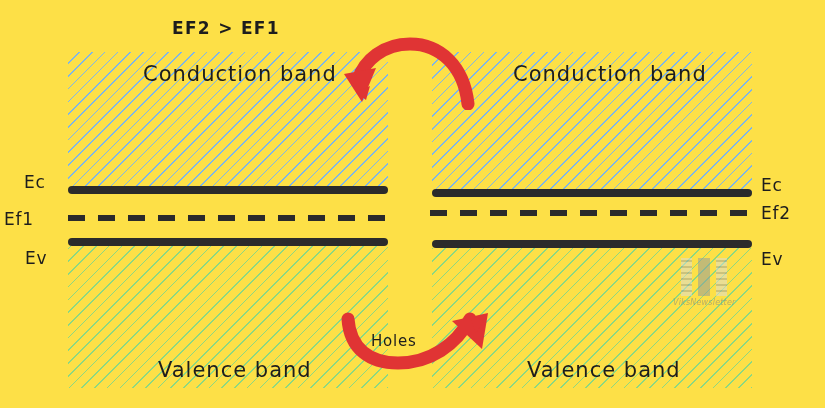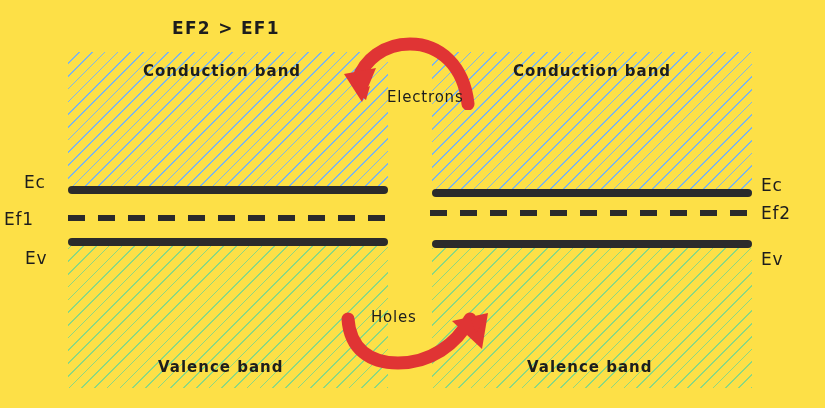--- a/index.html
+++ b/index.html
@@ -67,22 +67,22 @@
     font-family: "DejaVu Sans", sans-serif;
     white-space: nowrap;
     letter-spacing: 0.6px;
   }
   .hw.title {
     font-size: 17px;
     font-weight: 700;
     letter-spacing: 1.3px;
   }
   .hw.bandlabel {
-    font-size: 15px;
-    font-weight: 700;
+    font-size: 21px;
+    font-weight: 400;
     letter-spacing: 1px;
   }
   .hw.axis {
     font-size: 17px;
     font-weight: 400;
     letter-spacing: 0.8px;
   }
   .hw.carrier {
     font-size: 15px;
     font-weight: 500;
@@ -177,25 +177,34 @@
   <div class="level" style="left:432px; top:240px; width:320px; height:8px;"></div>
   <div class="hw axis" style="left:761px; top:249px;">Ev</div>
 
   <svg class="arrow" style="left:336px; top:30px;" width="170" height="80" viewBox="0 0 170 80">
     <path d="M 132 74
              C 128 36, 104 14, 74 14
              C 48 14, 28 30, 22 50" stroke="#e03434" stroke-width="13" fill="none" stroke-linecap="round"></path>
     <path d="M 26 72 L 8 44 L 40 38 Z" fill="#e03434"></path>
     <path d="M 20 62 L 30 70 L 34 56 Z" fill="#e03434"></path>
   </svg>
-  <div class="hw carrier" style="left:387px; top:88px;">Electrons</div>
 
   <svg class="arrow" style="left:336px; top:305px;" width="175" height="70" viewBox="0 0 175 70">
     <path d="M 12 14
              C 14 44, 34 58, 62 58
              C 94 58, 120 40, 134 14" stroke="#e03434" stroke-width="13" fill="none" stroke-linecap="round"></path>
     <path d="M 116 16 L 152 8 L 146 44 Z" fill="#e03434"></path>
     <path d="M 134 10 L 148 16 L 140 28 Z" fill="#e03434"></path>
   </svg>
-  <div class="hw carrier" style="left:371px; top:308px;">Holes</div>
-
+  <div class="hw carrier" style="left:371px; top:332px;">Holes</div>
+
+  <div id="watermark" style="left:673px; top:258px;">
+    <div id="wm-mark">
+      <div class="wm-bar" style="left:0px;"></div>
+      <div class="wm-dots" style="left:0px;"></div>
+      <div class="wm-bar mid" style="left:17px;"></div>
+      <div class="wm-bar" style="left:35px;"></div>
+      <div class="wm-dots" style="left:35px;"></div>
+    </div>
+    <div id="wm-text">ViksNewsletter</div>
+  </div>
 
 </div>
 
 </body></html>

